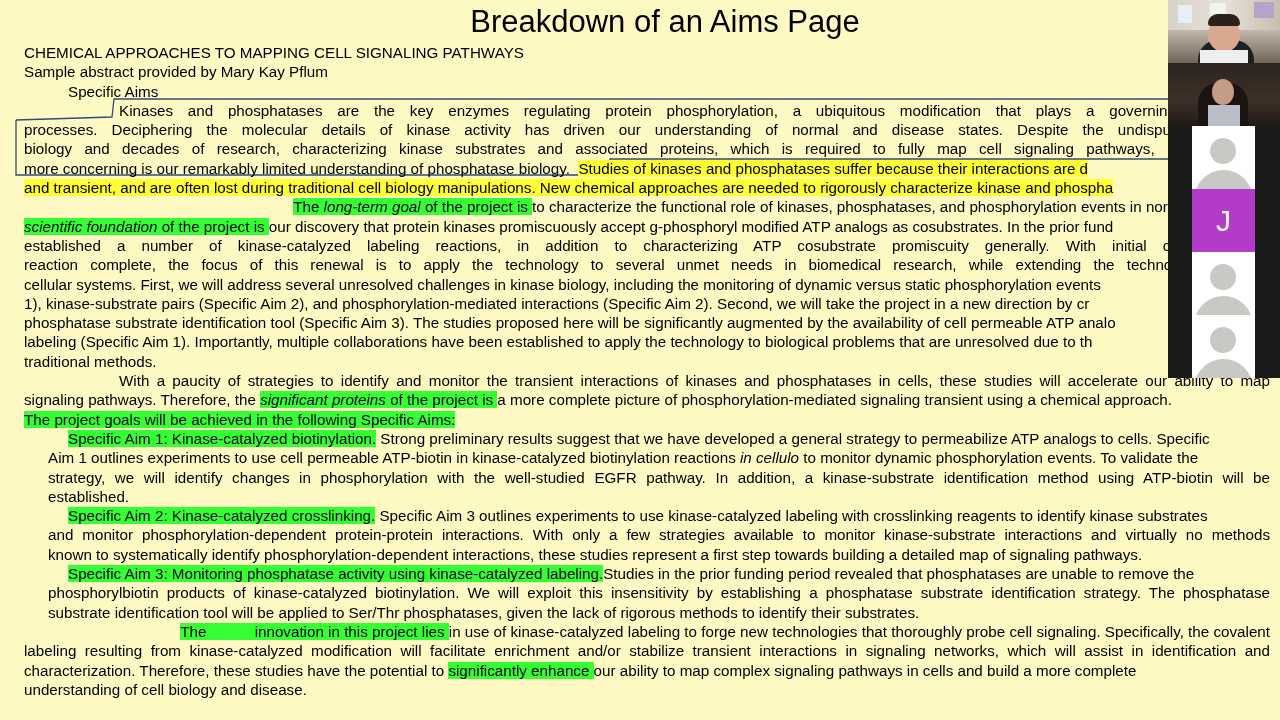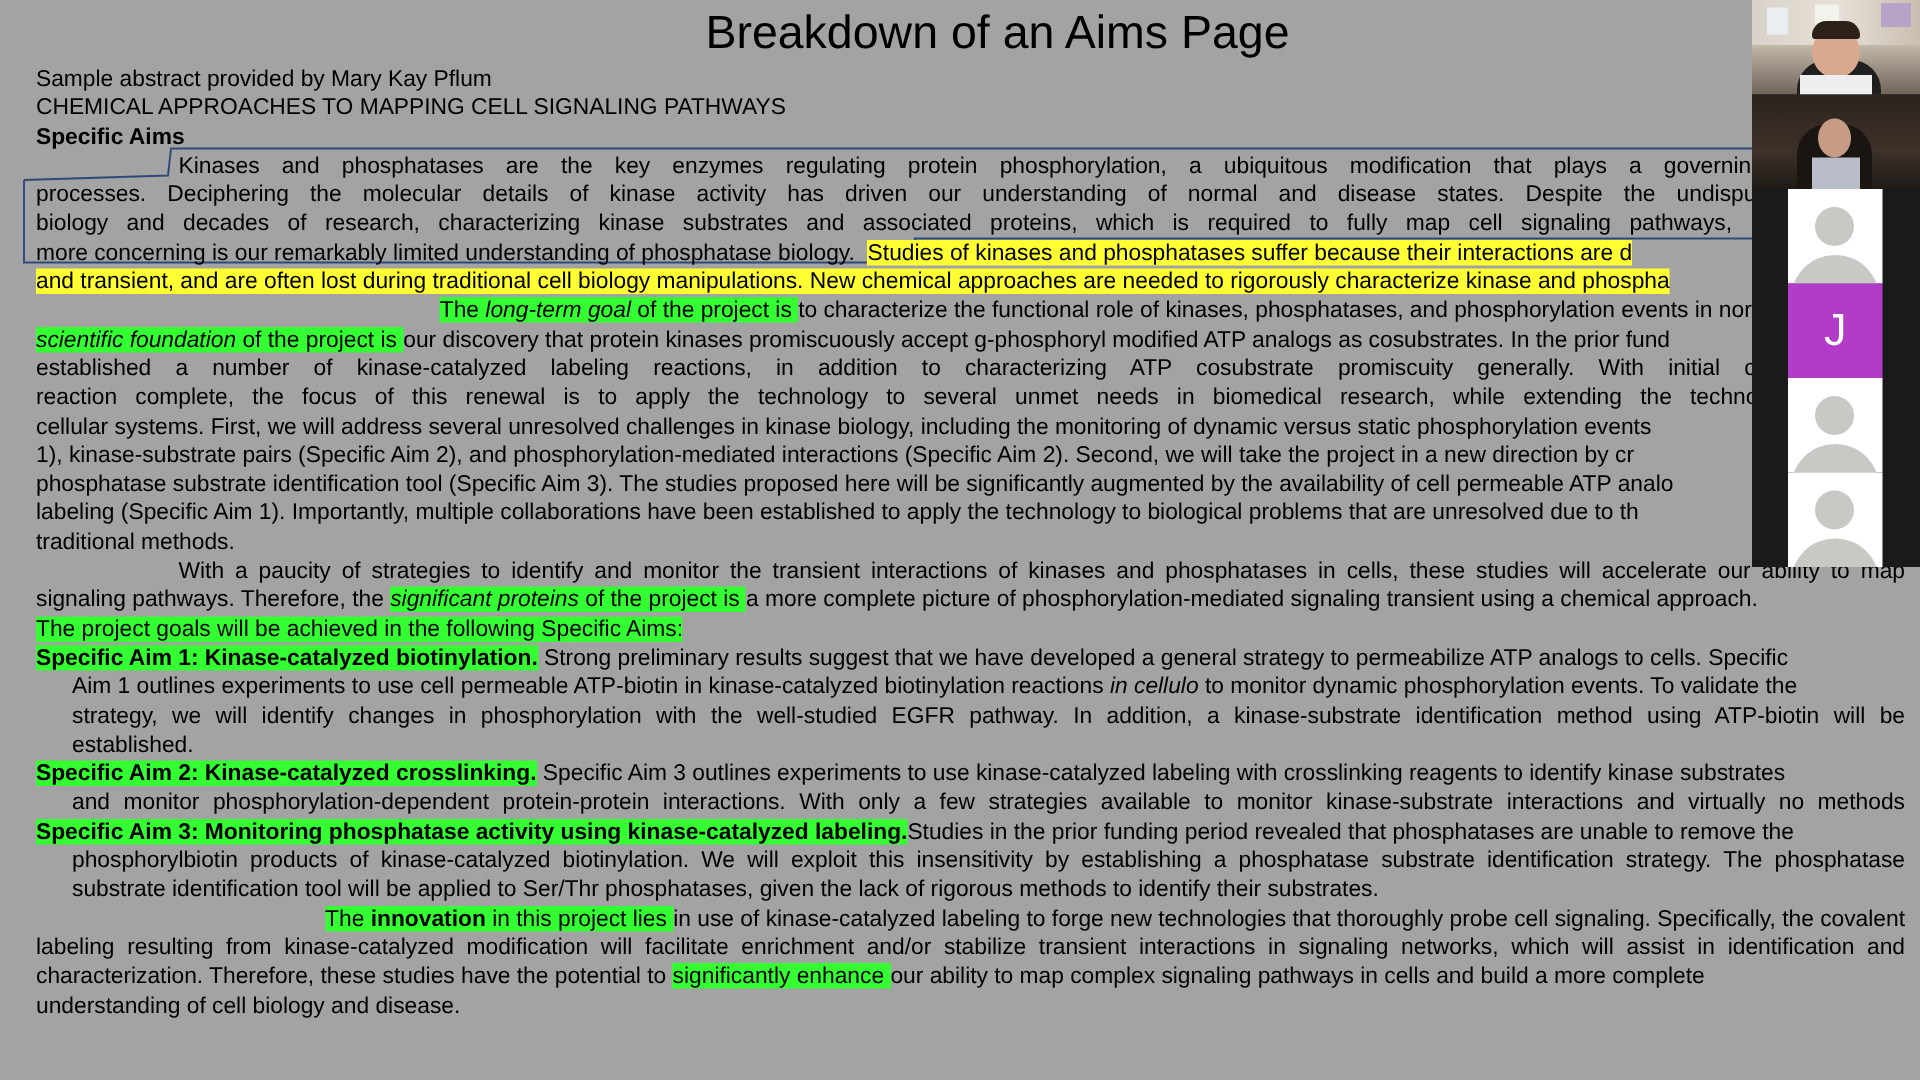--- a/index.html
+++ b/index.html
@@ -1,31 +1,31 @@
 <!DOCTYPE html>
 <html><head>
 <meta charset="utf-8">
 <style>
   * { box-sizing: border-box; margin: 0; padding: 0; }
   html, body { width: 1280px; height: 720px; overflow: hidden; background: #ffffff; }
   body { position: relative; font-family: "Liberation Sans", sans-serif; color: #000; }
 
-  .slide { position: absolute; left: 0; top: 0; width: 1280px; height: 720px; background: #a3a3a3; }
+  .slide { position: absolute; left: 0; top: 0; width: 1280px; height: 720px; background: #fef9c3; }
 
   .title {
     position: absolute; left: 0; top: 2px; width: 1330px; text-align: center;
     font-size: 31px; line-height: 40px; font-weight: normal;
   }
 
   .doc { position: absolute; left: 24px; top: 43px; width: 1246px; font-size: 15.2px; line-height: 19.3px; }
   .line { white-space: nowrap; height: 19.3px; overflow: visible; }
   .just { text-align: justify; text-align-last: justify; white-space: normal; height: 19.3px; overflow: hidden; }
   .ind1 { padding-left: 95px; text-align: right; }
   .ind2 { padding-left: 24px; }
-  .b { font-weight: bold; }
+  .b { font-weight: normal; margin-left: 44px; }
   .i { font-style: italic; }
   .hl-y { background: #ffff33; text-align: right; }
   .hl-g { background: #33ff33; }
 
   
   .video-panel { position: absolute; left: 1168px; top: 0; width: 112px; height: 378px; background: #1a1a1a; }
   .tile { position: absolute; left: 0; width: 112px; overflow: hidden; }
   .cam1 { top: 0; height: 63px; background: linear-gradient(180deg, #b9ad9c 0%, #cfc5b6 40%, #6f6458 100%); }
   .cam2 { top: 63px; height: 63px; background: linear-gradient(180deg, #2c241e 0%, #3d3129 60%, #1f1a16 100%); }
   .avatar-tile { left: 24px; width: 63px; height: 63px; background: #ffffff; }
@@ -41,22 +41,22 @@
 <div class="slide">
 
   <div class="title">Breakdown of an Aims Page</div>
 
   <svg style="position:absolute;left:0;top:0;width:1280px;height:720px;pointer-events:none;" viewBox="0 0 1280 720">
     <polyline points="16,120 112,117 114,99 1170,99" fill="none" stroke="#2f4a7a" stroke-width="1.3"></polyline>
     <polyline points="16,120 16,175 610,175 610,159 1170,159" fill="none" stroke="#2f4a7a" stroke-width="1.3"></polyline>
   </svg>
 
   <div class="doc">
+    <div class="line">CHEMICAL APPROACHES TO MAPPING CELL SIGNALING PATHWAYS</div>
     <div class="line">Sample abstract provided by Mary Kay Pflum</div>
-    <div class="line">CHEMICAL APPROACHES TO MAPPING CELL SIGNALING PATHWAYS</div>
     <div class="line b">Specific Aims</div>
 
     <div class="just ind1">Kinases and phosphatases are the key enzymes regulating protein phosphorylation, a ubiquitous modification that plays a governing role in m</div>
     <div class="just">processes. Deciphering the molecular details of kinase activity has driven our understanding of normal and disease states. Despite the undisputable role of</div>
     <div class="just">biology and decades of research, characterizing kinase substrates and associated proteins, which is required to fully map cell signaling pathways, remains a ch</div>
     <div class="line">
       <span>more concerning is our remarkably limited understanding of phosphatase biology.</span>
       <span>&nbsp;</span><span class="hl-y">Studies of kinases and phosphatases suffer because their interactions are d</span>
     </div>
     <div class="line"><span class="hl-y">and transient, and are often lost during traditional cell biology manipulations.  New chemical approaches are needed to rigorously characterize kinase and phospha</span></div>
@@ -87,20 +87,21 @@
     <div class="line ind2">
       <span>Aim 1 outlines experiments to use cell permeable ATP-biotin in kinase-catalyzed biotinylation reactions </span><span class="i">in cellulo</span><span> to monitor dynamic phosphorylation events.  To validate the</span>
     </div>
     <div class="just ind2">strategy, we will identify changes in phosphorylation with the well-studied EGFR pathway.  In addition, a kinase-substrate identification method using ATP-biotin will be</div>
     <div class="line ind2">established.</div>
 
     <div class="line">
       <span class="hl-g b">Specific Aim 2: Kinase-catalyzed crosslinking.</span><span> Specific Aim 3 outlines experiments to use kinase-catalyzed labeling with crosslinking reagents to identify kinase substrates</span>
     </div>
     <div class="just ind2">and monitor phosphorylation-dependent protein-protein interactions. With only a few strategies available to monitor kinase-substrate interactions and virtually no methods</div>
+    <div class="line ind2">known to systematically identify phosphorylation-dependent interactions, these studies represent a first step towards building a detailed map of signaling pathways.</div>
 
     <div class="line">
       <span class="hl-g b">Specific Aim 3: Monitoring phosphatase activity using kinase-catalyzed labeling.</span><span>Studies in the prior funding period revealed that phosphatases are unable to remove the</span>
     </div>
     <div class="just ind2">phosphorylbiotin products of kinase-catalyzed biotinylation.  We will exploit this insensitivity by establishing a phosphatase substrate identification strategy.  The phosphatase</div>
     <div class="line ind2">substrate identification tool will be applied to Ser/Thr phosphatases, given the lack of rigorous methods to identify their substrates.</div>
 
     <div class="line ind1">
       <span class="hl-g"><span>The </span><span class="b">innovation</span><span> in this project lies </span></span><span>in use of kinase-catalyzed labeling to forge new technologies that thoroughly probe cell signaling.  Specifically, the covalent</span>
     </div>

